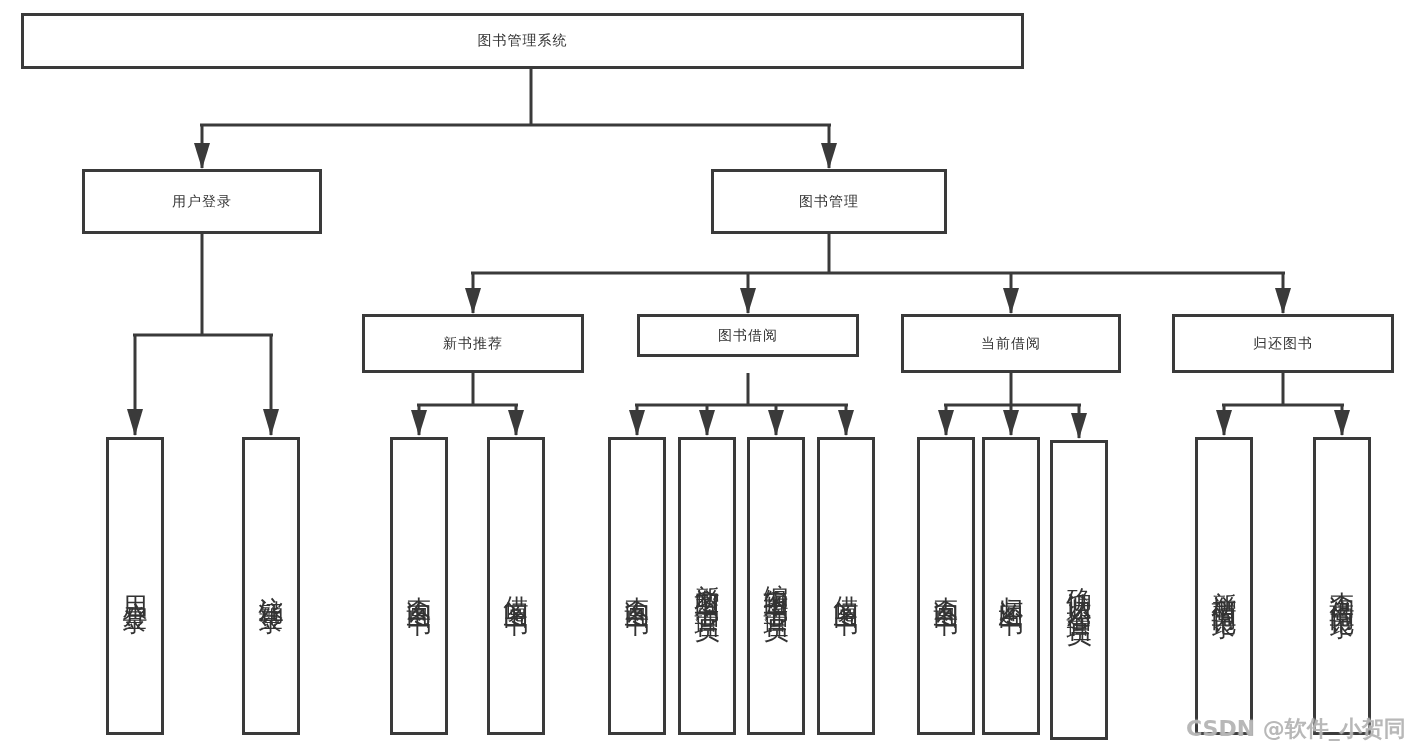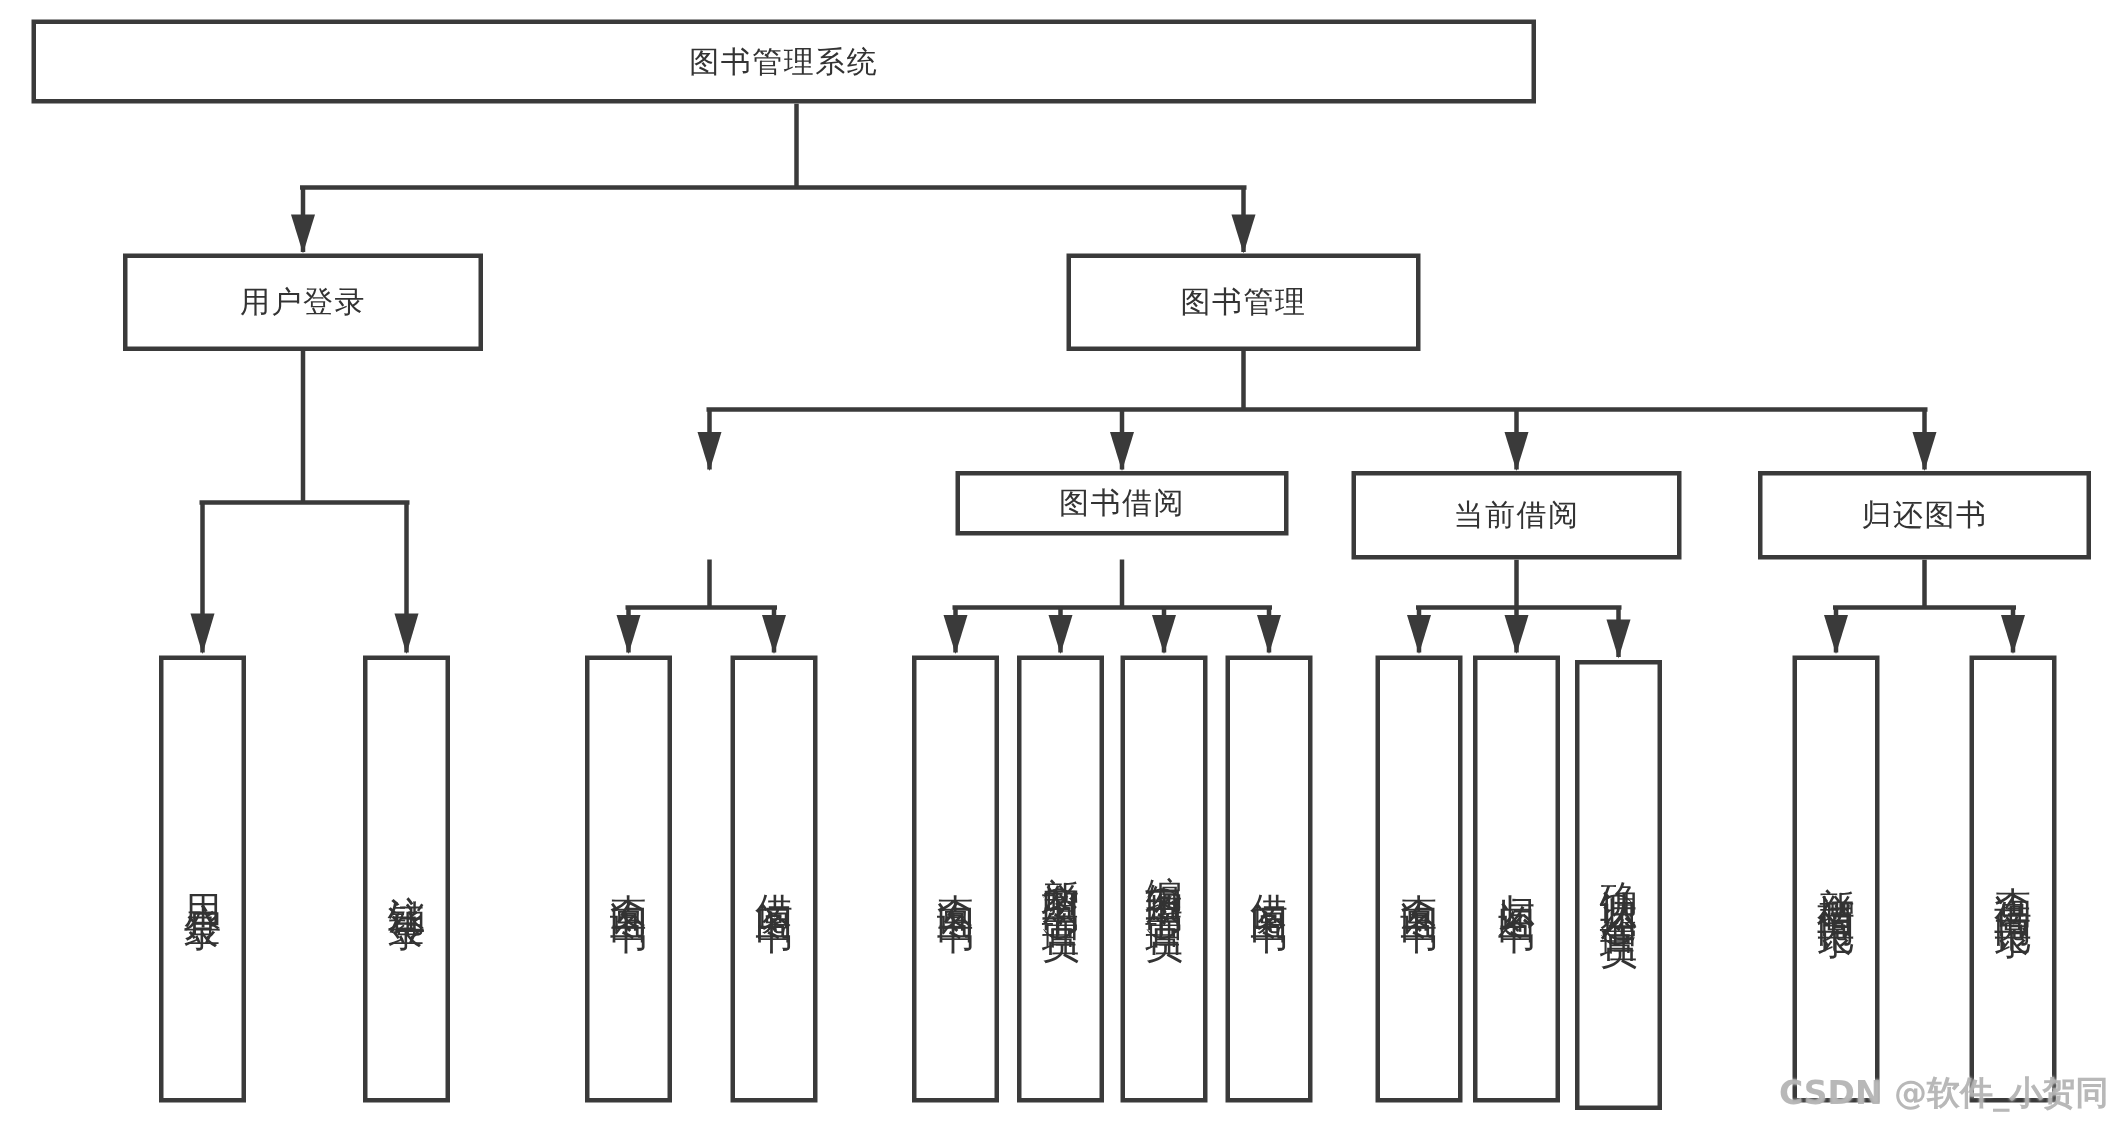--- a/index.html
+++ b/index.html
@@ -22,21 +22,21 @@
     position: absolute;
     box-sizing: border-box;
     background: #ffffff;
     border: 3px solid #3a3a3a;
     color: #333333;
     display: flex;
     align-items: center;
     justify-content: center;
     text-align: center;
   }
-  .node-h { font-size: 20px; letter-spacing: 1px; }
+  .node-h { font-size: 14px; letter-spacing: 1px; }
   .node-v {
     writing-mode: vertical-rl;
     text-orientation: mixed;
     font-size: 25px;
     line-height: 1;
     letter-spacing: 5px;
   }
   #watermark {
     position: absolute;
     left: 1186px; top: 714px;
@@ -127,20 +127,21 @@
       <line x1="1342" y1="405" x2="1342" y2="435"></line>
       <polygon points="1334,410 1350,410 1342,436" stroke="none"></polygon>
     </g>
   </svg>
 
   <div class="node node-h" style="left:21px; top:13px; width:1003px; height:56px;">图书管理系统</div>
 
   <div class="node node-h" style="left:82px; top:169px; width:240px; height:65px;">用户登录</div>
   <div class="node node-h" style="left:711px; top:169px; width:236px; height:65px;">图书管理</div>
 
+  <div class="node node-h" style="left:362px; top:314px; width:222px; height:59px;">新书推荐</div>
   <div class="node node-h" style="left:637px; top:314px; width:222px; height:43px;">图书借阅</div>
   <div class="node node-h" style="left:901px; top:314px; width:220px; height:59px;font-family:Liberation Mono, monospace;">当前借阅</div>
   <div class="node node-h" style="left:1172px; top:314px; width:222px; height:59px;">归还图书</div>
 
   <div class="node node-v" style="left:106px; top:437px; width:58px; height:298px;">用户登录</div>
   <div class="node node-v" style="left:242px; top:437px; width:58px; height:298px;">注销登录</div>
 
   <div class="node node-v" style="left:390px; top:437px; width:58px; height:298px;">查询图书</div>
   <div class="node node-v" style="left:487px; top:437px; width:58px; height:298px;">借阅图书</div>
 

